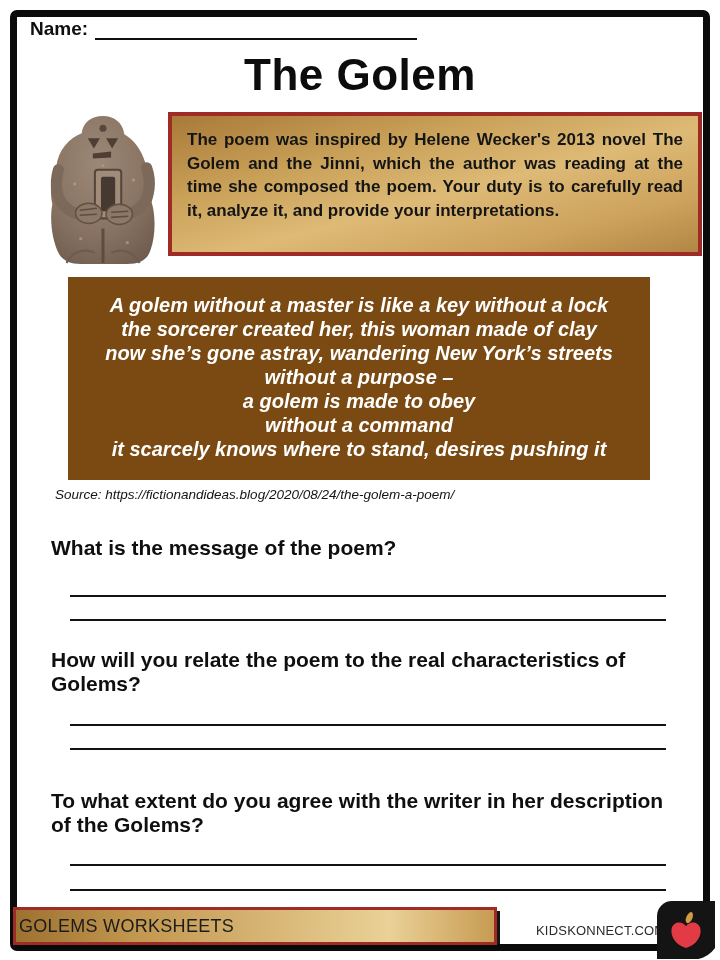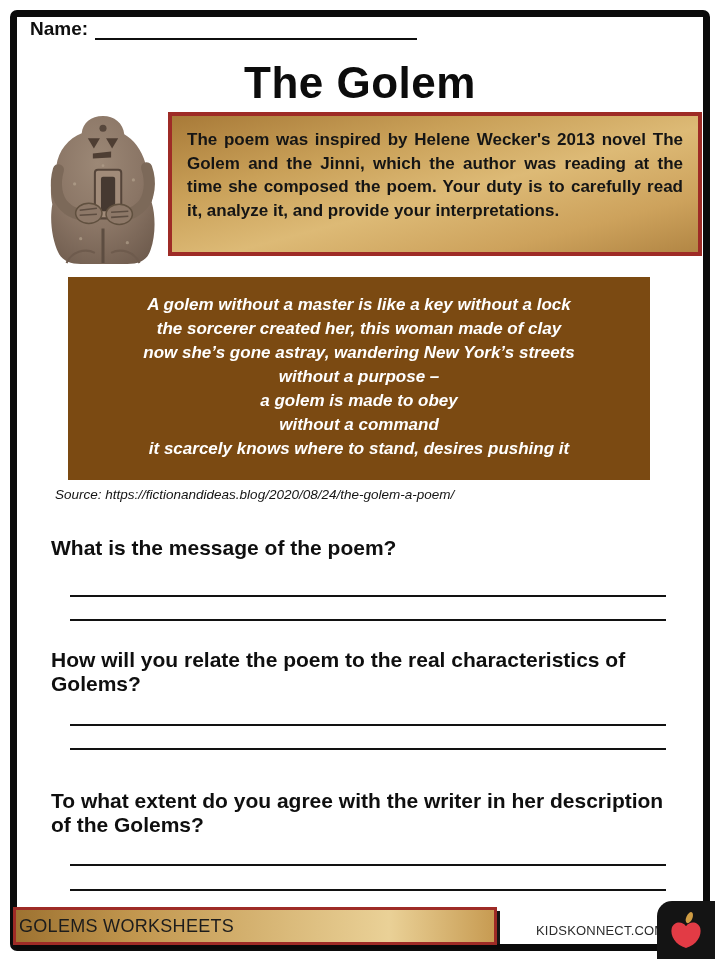--- a/index.html
+++ b/index.html
@@ -4,20 +4,21 @@
 <style>
   html, body { margin: 0; padding: 0; background: #ffffff; }
   .page {
     position: relative;
     width: 720px;
     height: 960px;
     background: #ffffff;
     font-family: "Liberation Sans", sans-serif;
     color: #111;
     overflow: hidden;
+    border-radius: 28px;
   }
   .frame {
     position: absolute;
     left: 10px; top: 10px;
     width: 700px; height: 941px;
     box-sizing: border-box;
     border: 7px solid #0b0b0b;
     border-radius: 7px;
     z-index: 1;
   }
@@ -34,21 +35,21 @@
     display: inline-block;
     width: 322px;
     height: 18px;
     margin-left: 7px;
     border-bottom: 2.5px solid #0f0f0f;
     vertical-align: bottom;
   }
   .title {
     position: absolute;
     left: 0; right: 0; top: 50px;
-    margin: 8px;
+    margin: 0;
     z-index: 2;
     text-align: center;
     font-size: 44px;
     font-weight: bold;
     color: #0c0c0c;
     letter-spacing: 0.5px;
   }
   .golem {
     position: absolute;
     left: 44px; top: 113px;
@@ -76,21 +77,21 @@
   .poem-box {
     position: absolute;
     left: 68px; top: 277px;
     width: 582px; height: 203px;
     box-sizing: border-box;
     background: #7b4a12;
     padding-top: 16px;
     z-index: 2;
     text-align: center;
     color: #ffffff;
-    font-size: 17px;
+    font-size: 20px;
     font-weight: bold;
     font-style: italic;
     line-height: 24px;
   }
   .source {
     position: absolute;
     left: 55px; top: 487px;
     z-index: 2;
     font-size: 13.5px;
     font-style: italic;

